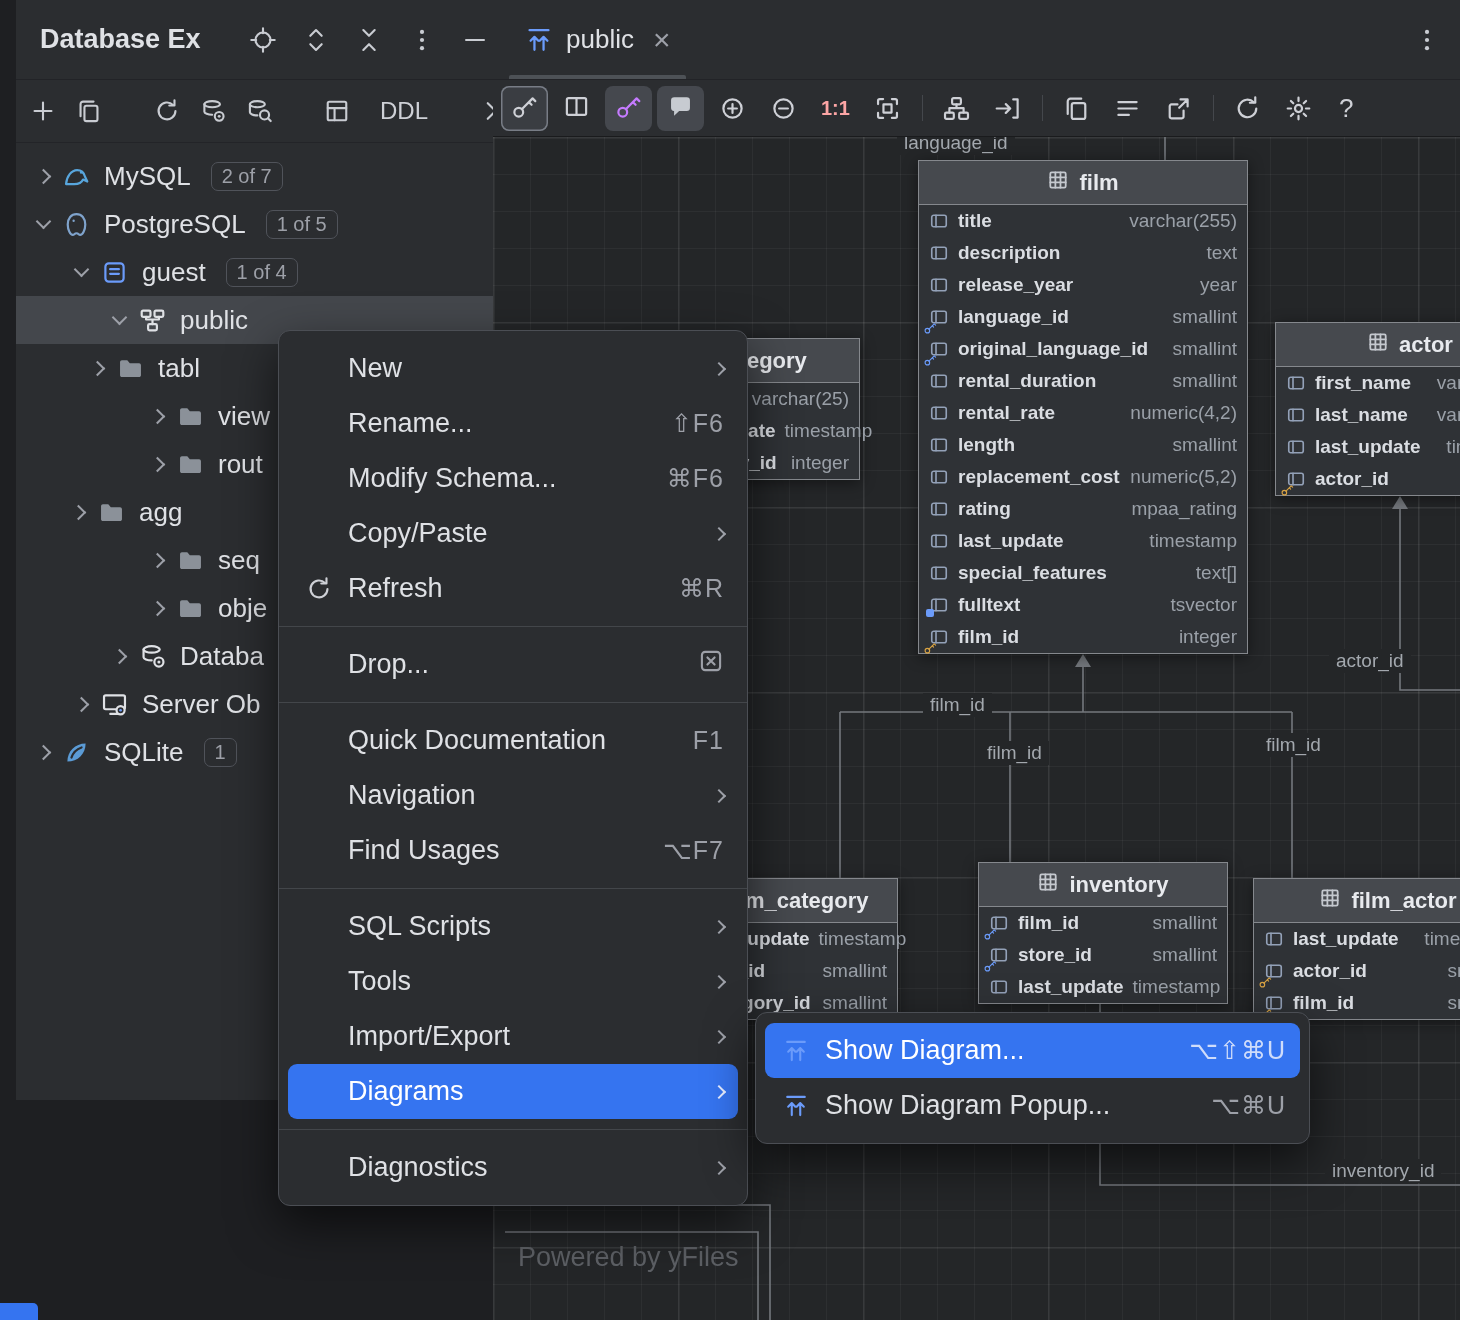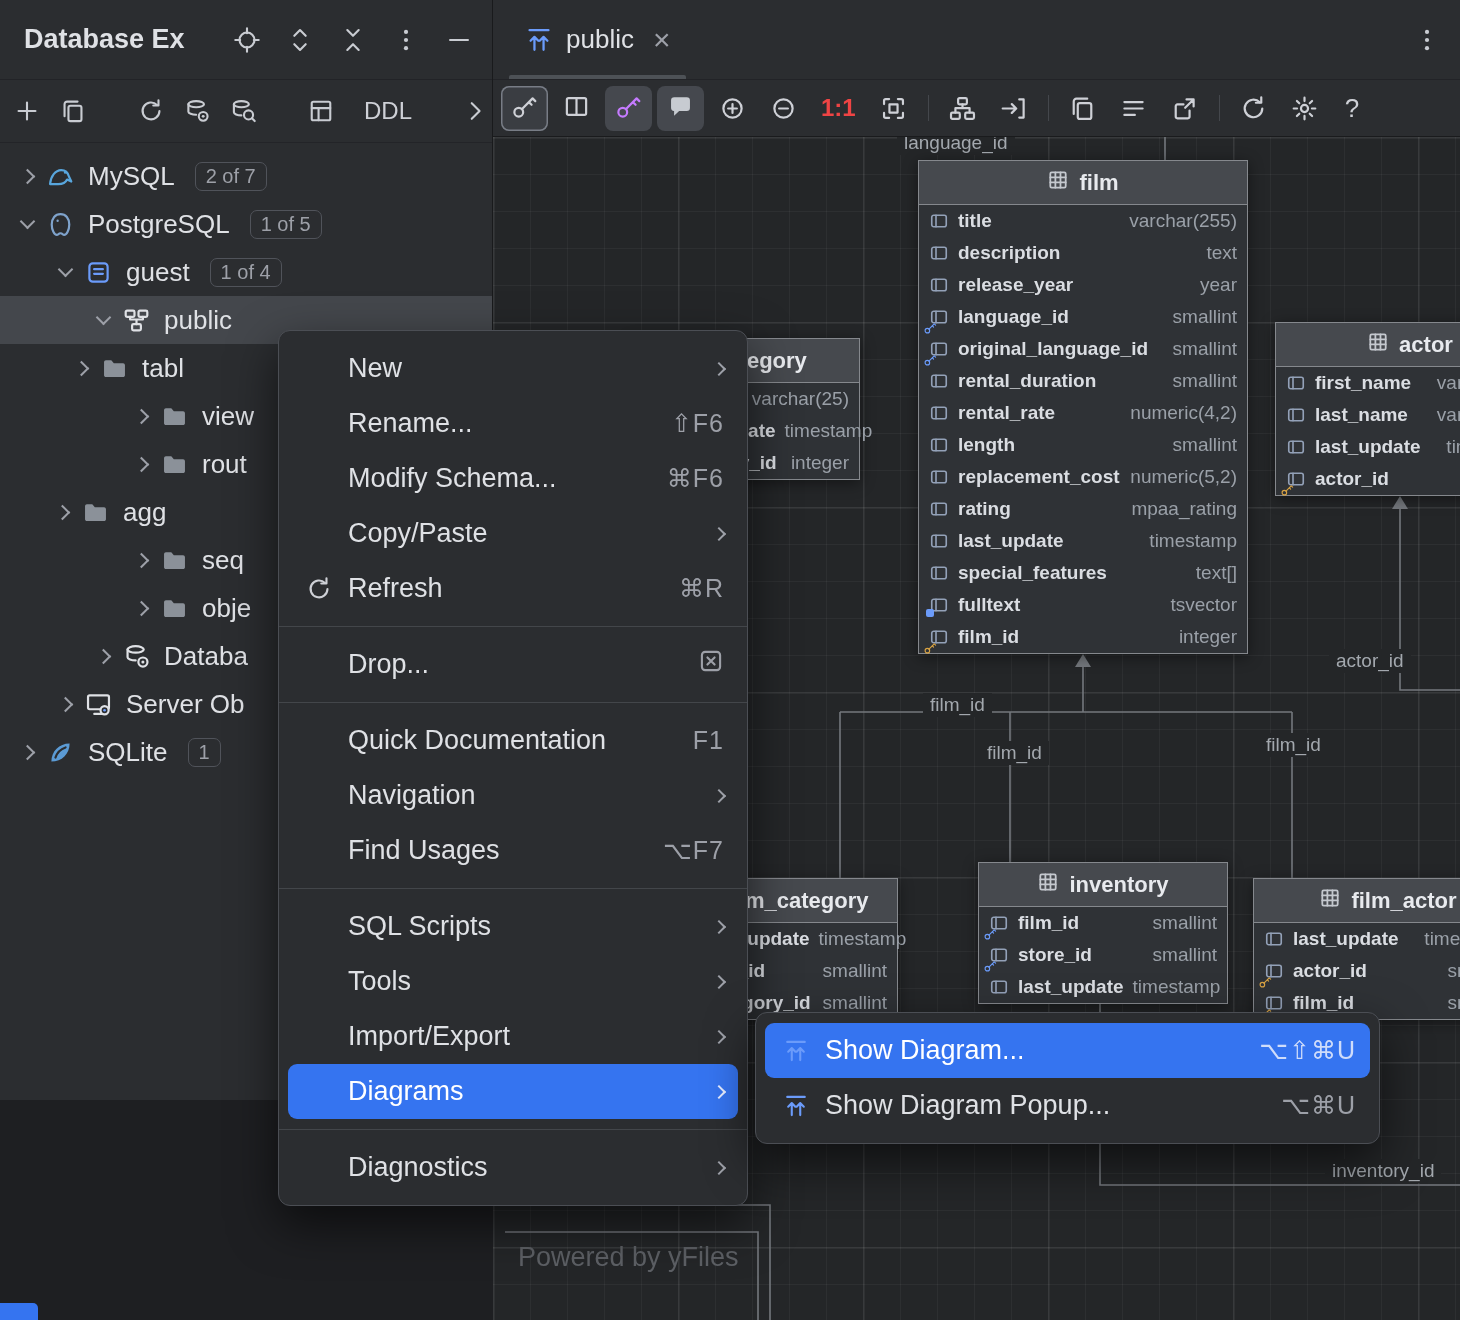--- a/index.html
+++ b/index.html
@@ -1,21 +1,21 @@
 <!DOCTYPE html>
 <html><head>
 <meta charset="utf-8">
 <style>
   * { margin:0; padding:0; box-sizing:border-box; }
   html,body { width:1460px; height:1320px; background:#1e1f22; overflow:hidden;
     font-family:"Liberation Sans","DejaVu Sans",sans-serif; }
   #app { position:relative; width:1460px; height:1320px; }
 
   
-  #explorer { position:absolute; left:0; top:0; width:493px; height:1100px;
+  #explorer { position:absolute; left:16px; top:0; width:493px; height:1100px;
     background:#2b2d30; border-right:1px solid #191a1c; }
   .ex-header { height:80px; display:flex; align-items:center; padding:0 20px 0 24px;
     border-bottom:1px solid #222327; }
   .ex-title { font-size:27px; font-weight:700; color:#dfe1e5; }
   .ex-header-icons { margin-left:auto; display:flex; align-items:center; gap:27px; color:#c9ccd2; }
   .ic { display:inline-flex; align-items:center; justify-content:center; }
   .ic svg { width:26px; height:26px; }
   .ex-toolbar { height:63px; display:flex; align-items:center; gap:20px; padding:0 14px;
     color:#c9ccd2; border-bottom:1px solid #232428; }
   .ex-toolbar .ic { width:42px; height:42px; border-radius:6px; }
@@ -52,21 +52,21 @@
     background:#2b2d30; border-bottom:1px solid #1a1b1d; color:#ced0d6; }
   .tbtn { width:47px; height:45px; border:none; border-radius:8px; background:transparent;
     display:flex; align-items:center; justify-content:center; color:#ced0d6; }
   .tbtn svg { width:27px; height:27px; }
   .tbtn.on { background:#45484e; }
   .tbtn.ring { background:#3a3d42; box-shadow:inset 0 0 0 1.5px #787d86; }
   .tbtn.purple { color:#c57bff; }
   .ibtn { width:46px; height:44px; display:flex; align-items:center; justify-content:center;
     color:#ced0d6; }
   .ibtn svg { width:27px; height:27px; }
-  .zoom-label { font-size:24px; color:#ef4444; padding:0 10px; font-weight:600; }
+  .zoom-label { font-size:20px; color:#fca5a5; padding:0 10px; font-weight:600; }
   .help-q { font-size:26px; color:#ced0d6; padding:0 12px; }
 
   .canvas { position:absolute; left:0; top:137px; width:967px; height:1183px; overflow:hidden;
     background-color:#242628;
     background-image:
       linear-gradient(rgba(255,255,255,.045) 1px, transparent 1px),
       linear-gradient(90deg, rgba(255,255,255,.045) 1px, transparent 1px),
       linear-gradient(rgba(255,255,255,.05) 2px, transparent 2px),
       linear-gradient(90deg, rgba(255,255,255,.05) 2px, transparent 2px);
     background-size:37px 37px, 37px 37px, 185px 185px, 185px 185px; }
@@ -89,21 +89,21 @@
   .ci svg { width:20px; height:20px; }
   .ci .k { position:absolute; left:-6px; bottom:-5px; width:14px; height:14px; color:#6b9bfa; }
   .ci .k svg { width:14px; height:14px; }
   .ci .k.pk { color:#d9a343; }
   .ci .k.idx { width:8px; height:8px; background:#6b9bfa; border-radius:2px; left:-3px; bottom:-2px; }
 
   
   .menu { position:absolute; background:#2b2d30; border:1px solid #4b4e54; border-radius:12px;
     box-shadow:0 18px 48px rgba(0,0,0,.6); padding:10px 0; z-index:50; }
   #ctx-menu { left:278px; top:330px; width:470px; }
-  #diag-submenu { left:755px; top:1012px; width:625px; z-index:51; }
+  #diag-submenu { left:755px; top:1012px; width:555px; z-index:51; }
   .menu-item { display:flex; align-items:center; height:55px; margin:0 9px;
     padding:0 14px 0 8px; border-radius:9px; font-size:27px; color:#dfe1e5; gap:6px; }
   .menu-item .gut { width:46px; display:flex; justify-content:center; color:#ced0d6; }
   .menu-item .gut svg { width:26px; height:26px; }
   .menu-item .lbl { flex:1; }
   .menu-item .sc { color:#9da0a8; font-size:25px; letter-spacing:1px; }
   .menu-item .ri svg { width:26px; height:26px; color:#9da0a8; }
   .menu-item .sub-arrow { width:10px; height:10px; border-right:2.4px solid #9da0a8;
     border-bottom:2.4px solid #9da0a8; transform:rotate(-45deg); margin-left:12px; }
   .menu-item.sel { background:#3574f0; color:#fff; }

